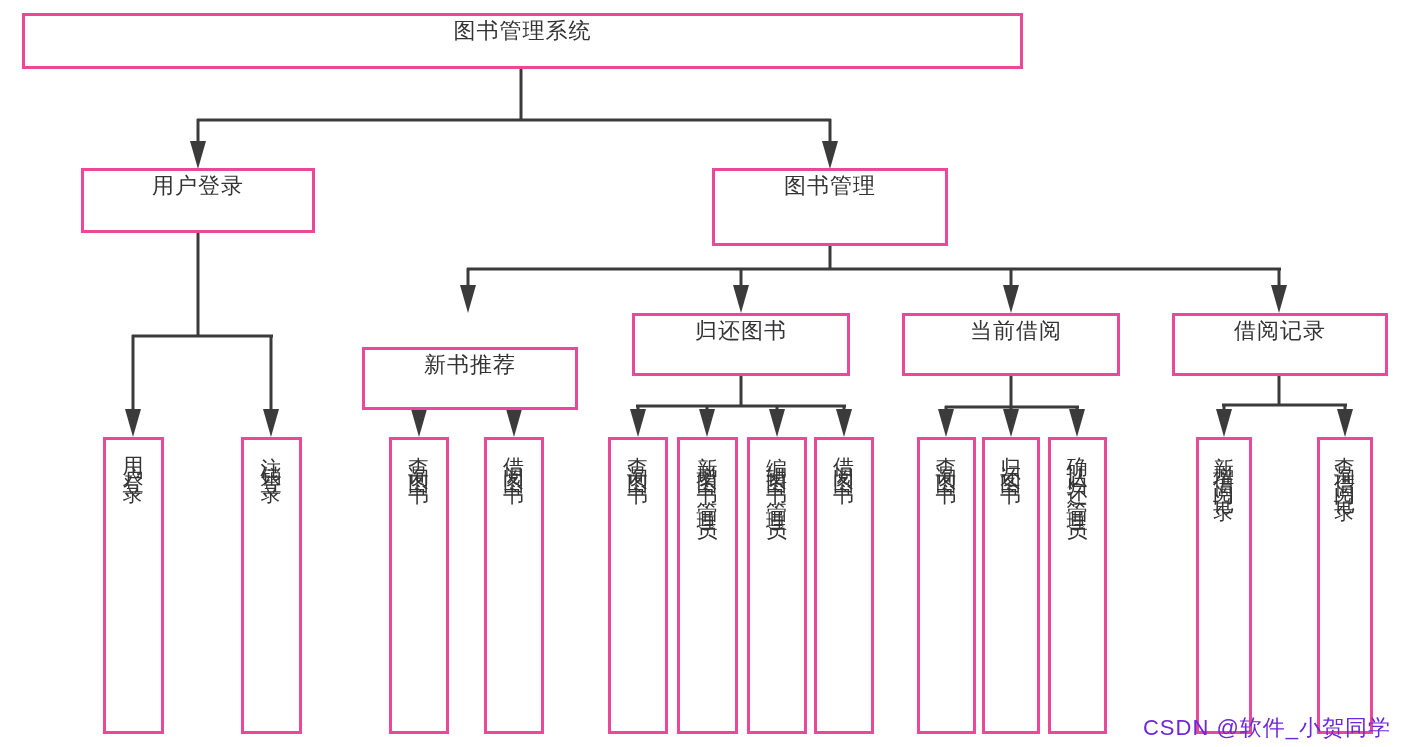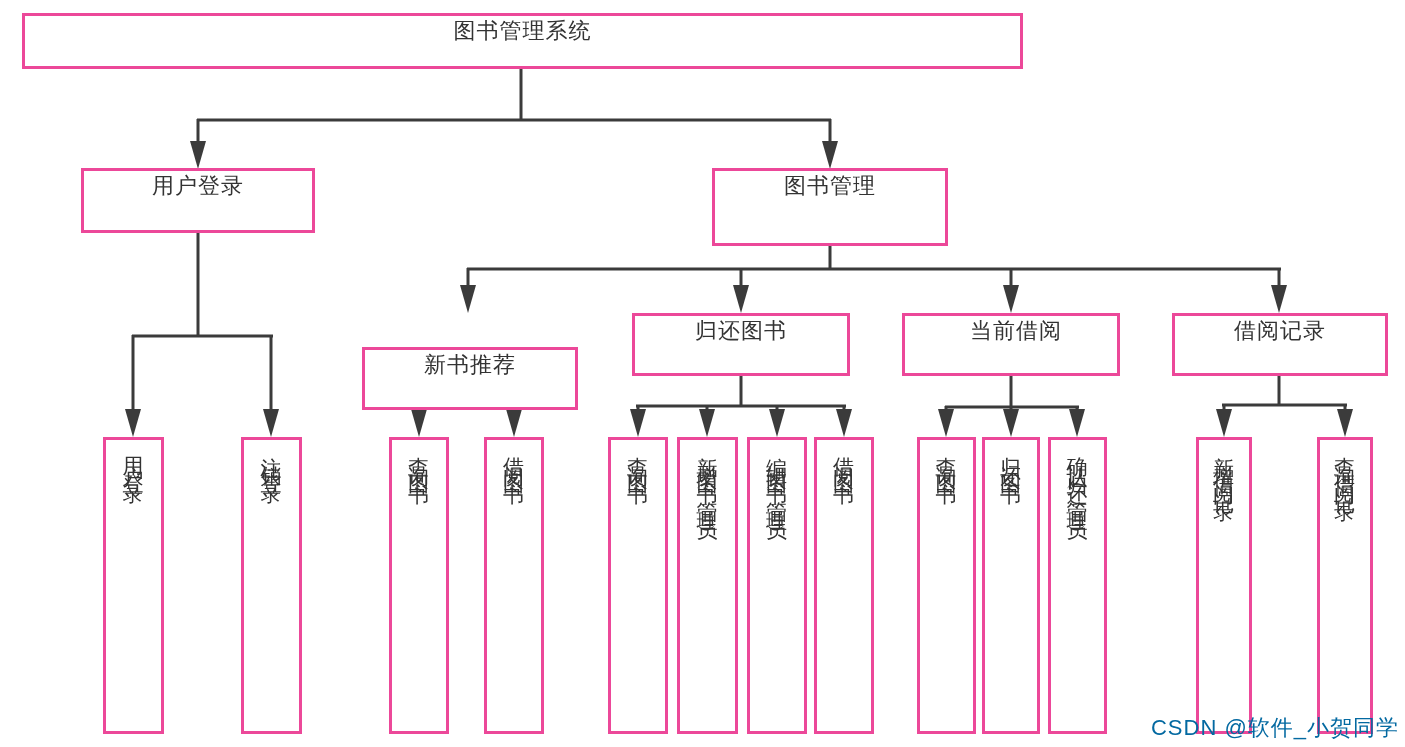--- a/index.html
+++ b/index.html
@@ -57,24 +57,24 @@
   #n-g2c2{left:677px;width:61px;}
   #n-g2c3{left:747px;width:60px;}
   #n-g2c4{left:814px;width:60px;}
   #n-g3c1{left:917px;width:59px;}
   #n-g3c2{left:982px;width:58px;}
   #n-g3c3{left:1048px;width:59px;}
   #n-g4c1{left:1196px;width:56px;}
   #n-g4c2{left:1317px;width:56px;}
   #watermark{
     position:absolute;
-    right:6px;bottom:4px;
+    right:14px;bottom:4px;
     z-index:3;
     font-size:22px;
-    color:#0369a1;
+    color:#6d28d9;
     letter-spacing:1px;
     white-space:nowrap;
   }
 </style>
 </head>
 <body>
 
 <div id="stage">
 
   <svg id="wires" width="1405" height="747" viewBox="0 0 1405 747">

